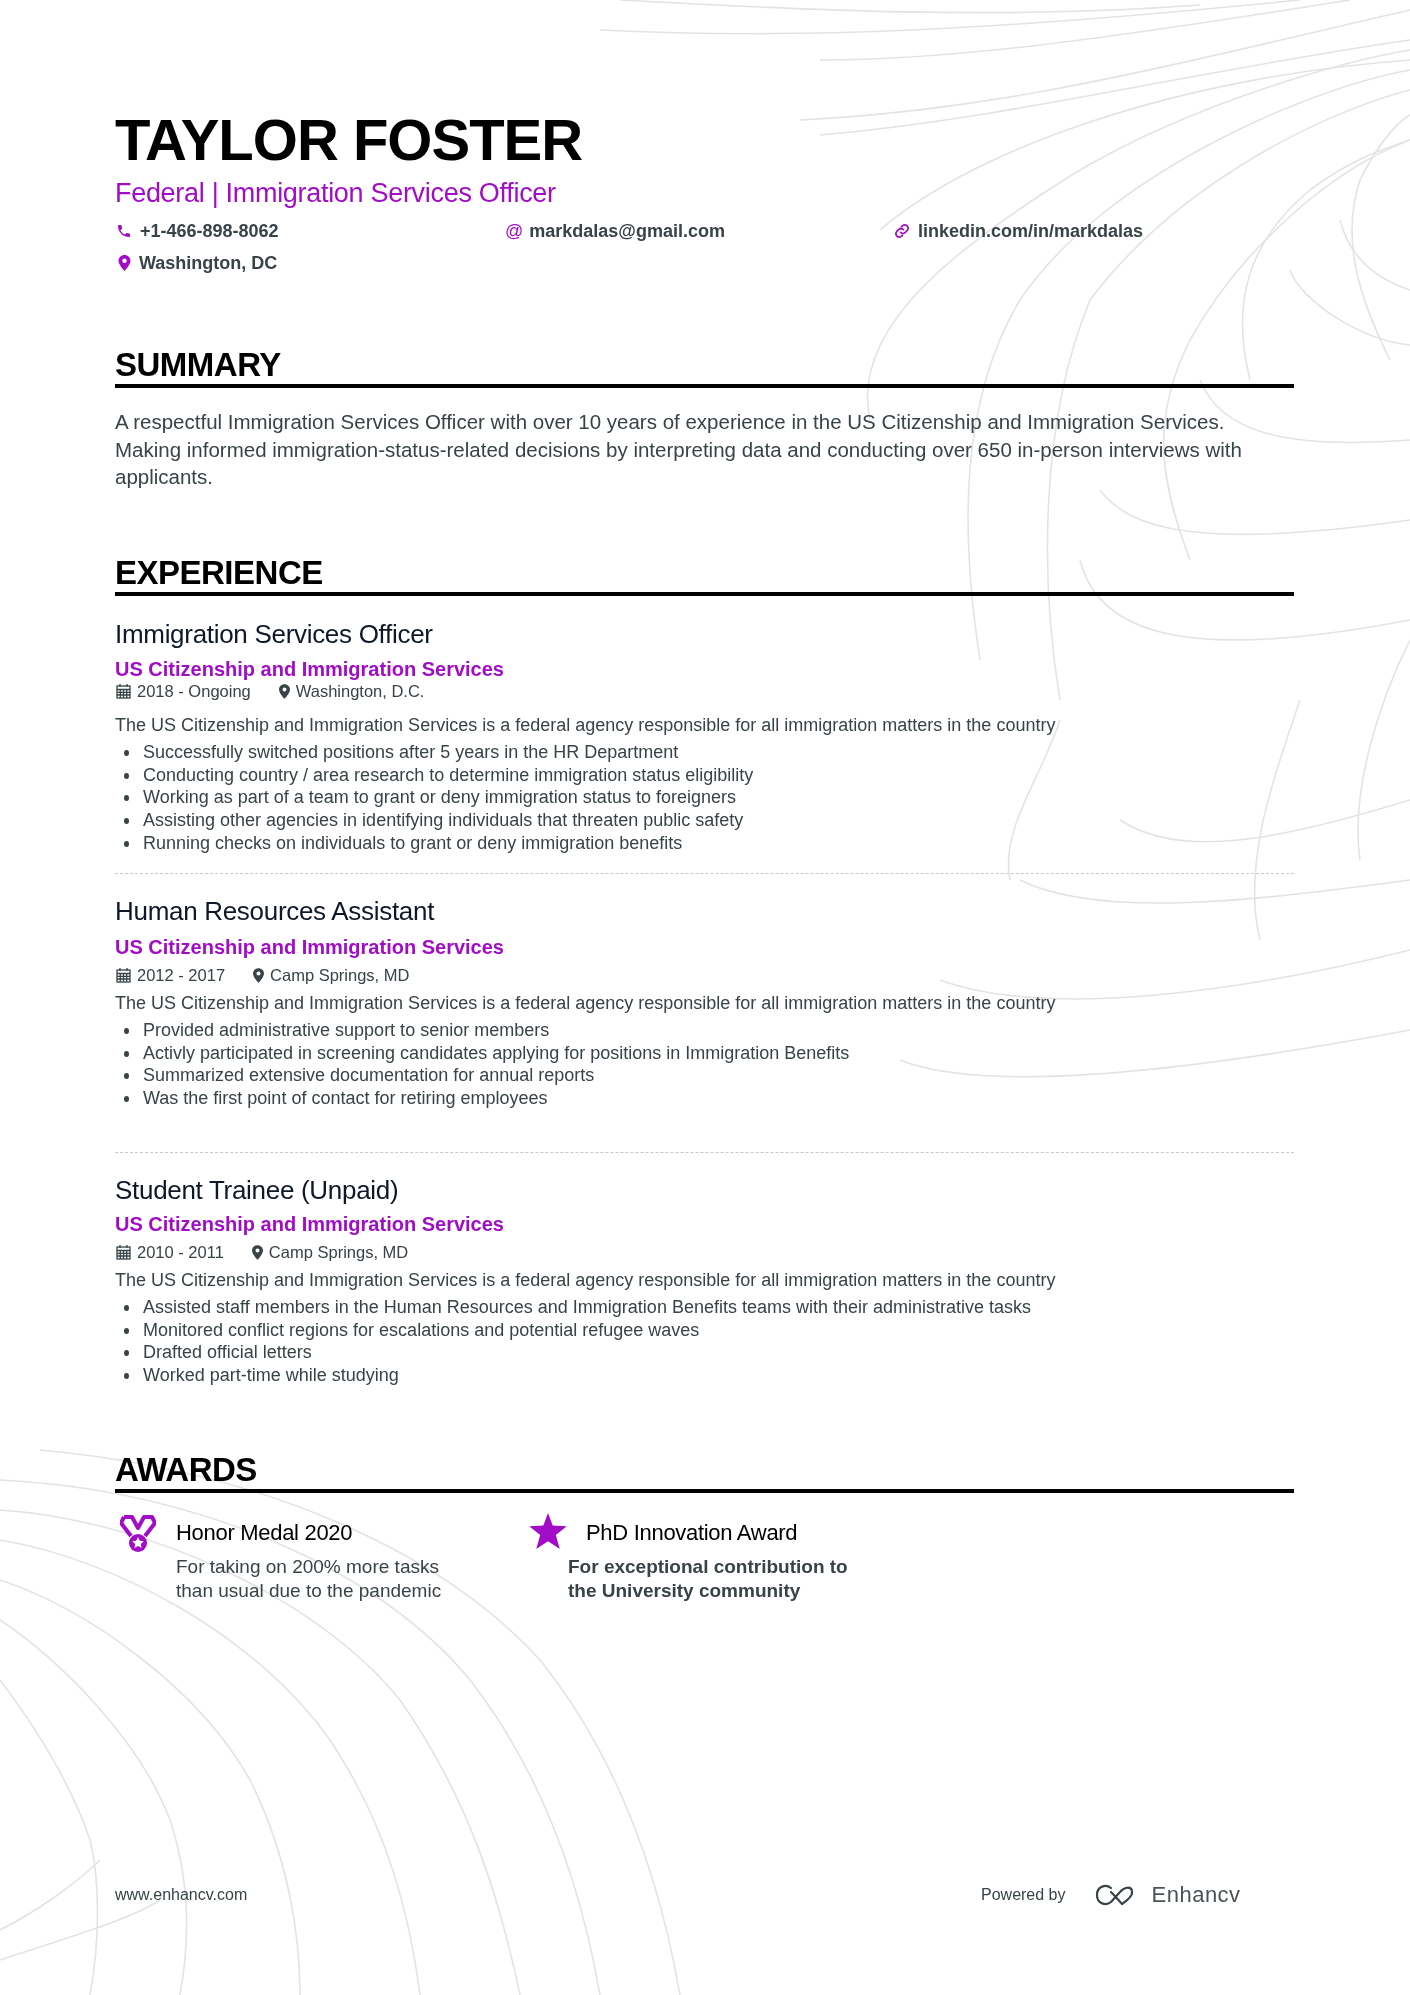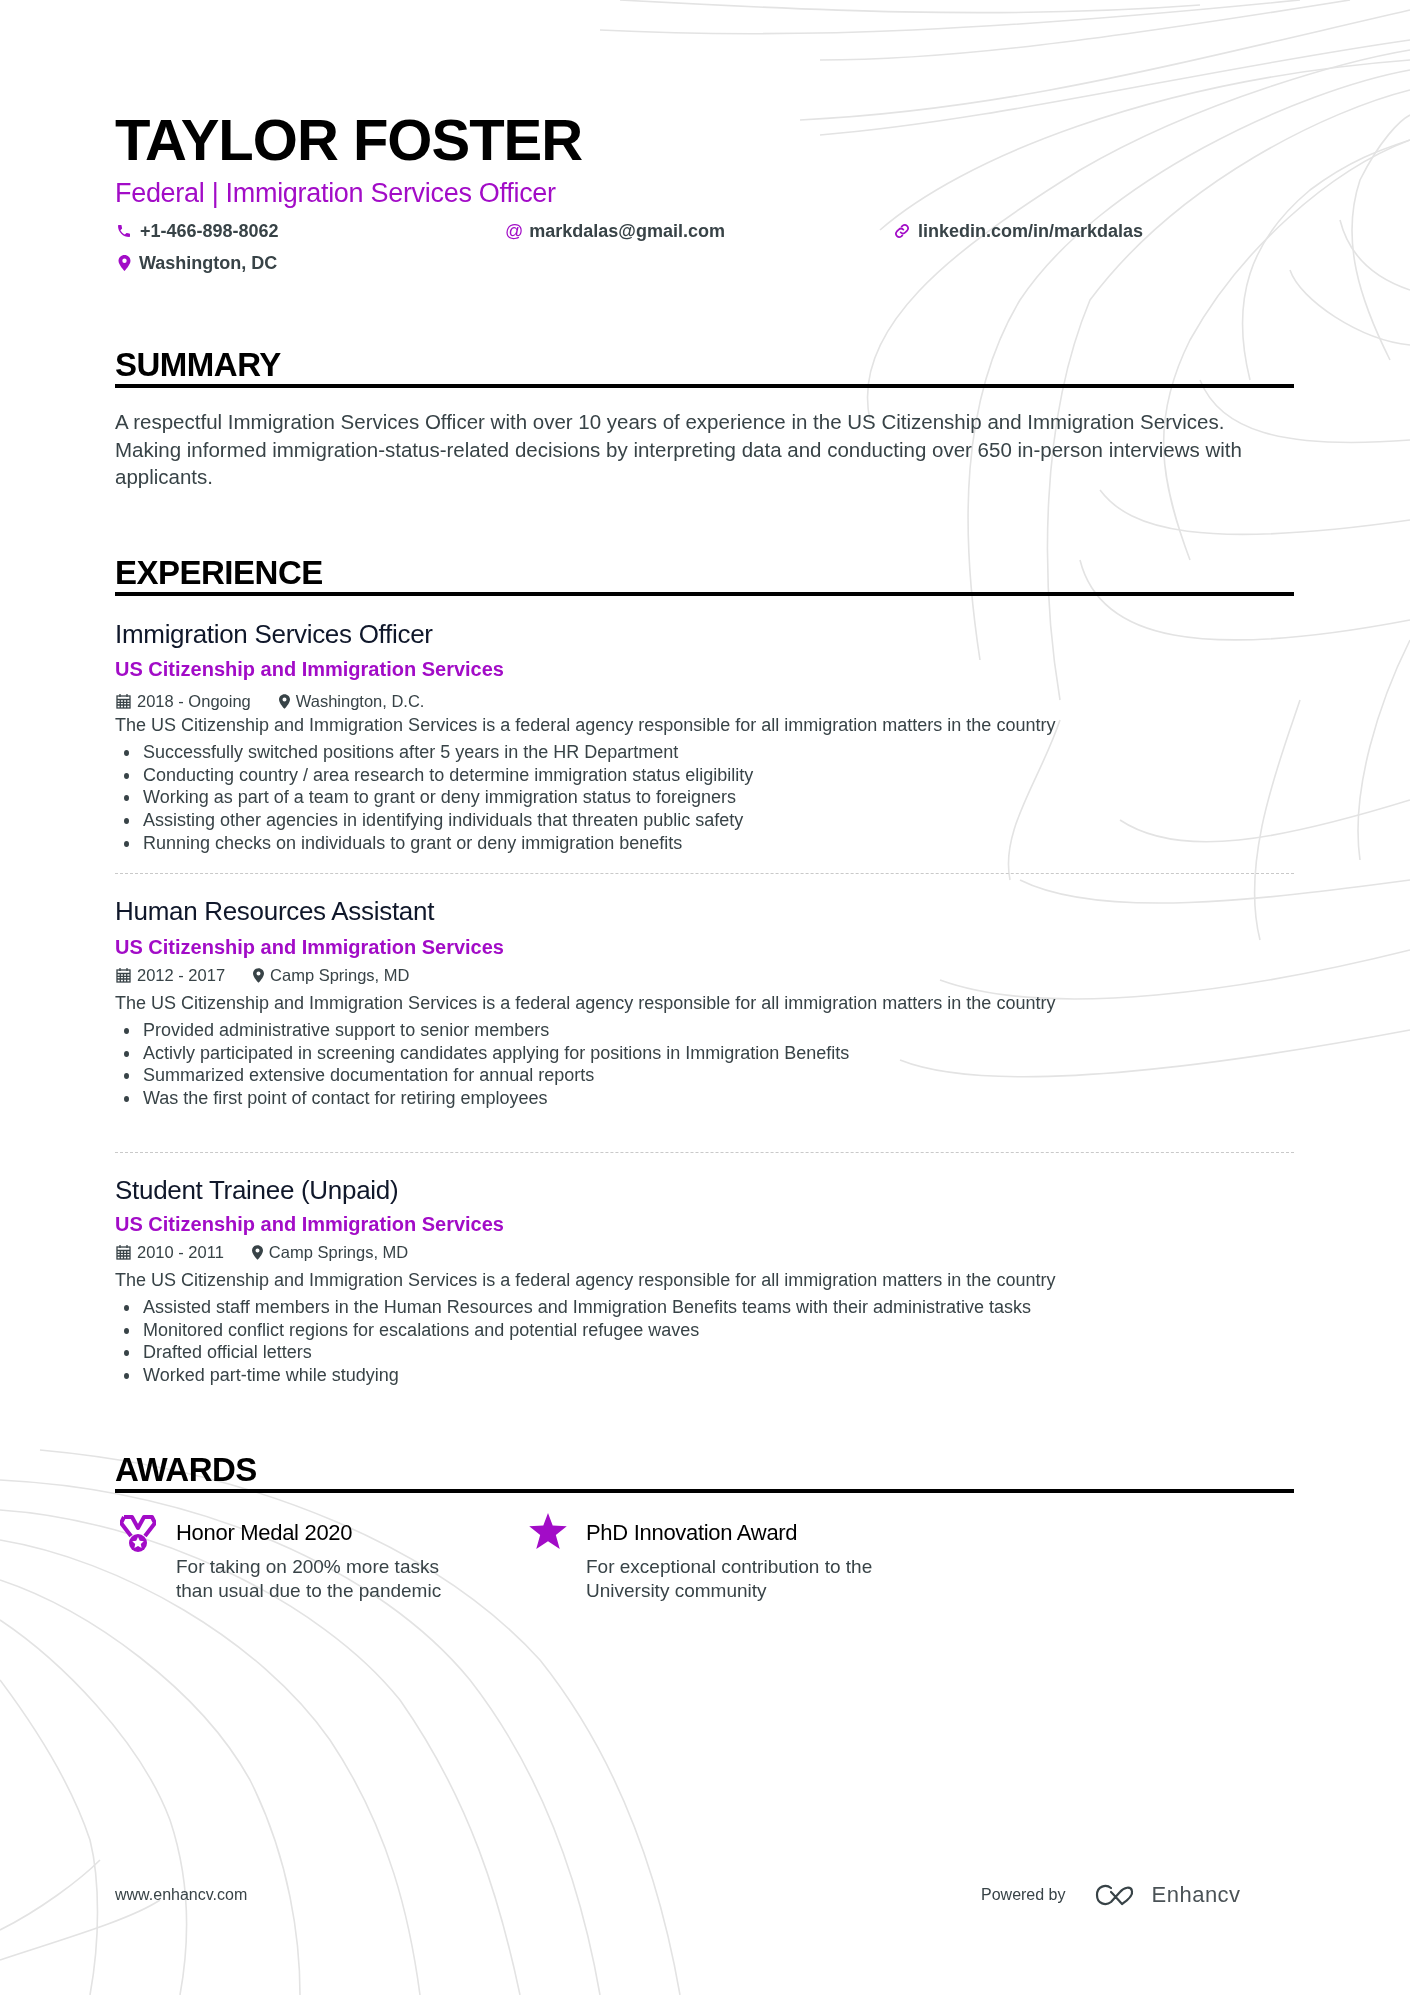--- a/index.html
+++ b/index.html
@@ -98,21 +98,21 @@
 
 <div class="abs sec-title" style="top:346px;">SUMMARY</div>
 <div class="rule" style="top:384px;"></div>
 <div class="abs summary">A respectful Immigration Services Officer with over 10 years of experience in the US Citizenship and Immigration Services. Making informed immigration-status-related decisions by interpreting data and conducting over 650 in-person interviews with applicants.</div>
 
 <div class="abs sec-title" style="top:554px;">EXPERIENCE</div>
 <div class="rule" style="top:592px;"></div>
 
 <div class="abs job-title" style="left:115px; top:619px;">Immigration Services Officer</div>
 <div class="abs company" style="left:115px; top:657px;">US Citizenship and Immigration Services</div>
-<div class="abs meta" style="left:116px; top:681px;margin-top:10px;">
+<div class="abs meta" style="left:116px; top:681px;">
   <svg width="15" height="16" viewBox="0 0 15 16" fill="none" stroke="#384347" stroke-width="1.3">
       <rect x="1" y="3" width="13" height="12"></rect>
       <path d="M1 6.5h13M4 1v3M11 1v3M1 9.3h13M1 12h13M4.3 6.5v8.5M7.5 6.5v8.5M10.7 6.5v8.5"></path>
     </svg>
   <span>2018 - Ongoing</span>
   <span class="gap"></span>
   <svg width="11" height="15" viewBox="0 0 12 16">
       <path fill="#384347" d="M6 0C2.7 0 0 2.6 0 5.8 0 10 6 16 6 16s6-6 6-10.2C12 2.6 9.3 0 6 0zm0 8a2.2 2.2 0 1 1 0-4.4A2.2 2.2 0 0 1 6 8z"></path>
     </svg>
   <span>Washington, D.C.</span>
@@ -181,21 +181,21 @@
   <circle cx="18" cy="29" r="9" fill="#a20cc7"></circle>
   <path d="M18 23 l1.8 3.7 4 .5-3 2.8.8 4-3.6-2-3.6 2 .8-4-3-2.8 4-.5z" fill="#fff"></path>
 </svg>
 <div class="abs award-title" style="left:176px; top:1520px;">Honor Medal 2020</div>
 <div class="abs award-desc" style="left:176px; top:1555px;">For taking on 200% more tasks than usual due to the pandemic</div>
 
 <svg class="abs" style="left:529px; top:1513px;" width="38" height="36" viewBox="0 0 24 23">
   <path d="M12 0 L15 8 L24 8.5 L17 14 L19.5 23 L12 18 L4.5 23 L7 14 L0 8.5 L9 8 Z" fill="#a20cc7"></path>
 </svg>
 <div class="abs award-title" style="left:586px; top:1520px;">PhD Innovation Award</div>
-<div class="abs award-desc" style="left:586px; top:1555px;">For exceptional contribution to the University community</div>
+<div class="abs award-desc" style="left:568px; top:1555px;font-weight:bold;">For exceptional contribution to the University community</div>
 
 <div class="abs footer-l">www.enhancv.com</div>
 <div class="abs footer-r">
   <span style="margin-right:28px;">Powered by</span>
   <svg width="48" height="24" viewBox="0 0 48 24" fill="none" stroke="#384347" stroke-width="2.2" stroke-linecap="round" stroke-linejoin="round">
     <path d="M17 5 C12 1 3 3 3 12 C3 21 12 23 17 19 L26 9 C30 4 37 3 38 8 C39 12 34 17 28 21 C26 19 20 12 17 9"></path>
   </svg>
   <span class="logo-text">Enhancv</span>
 </div>
 

